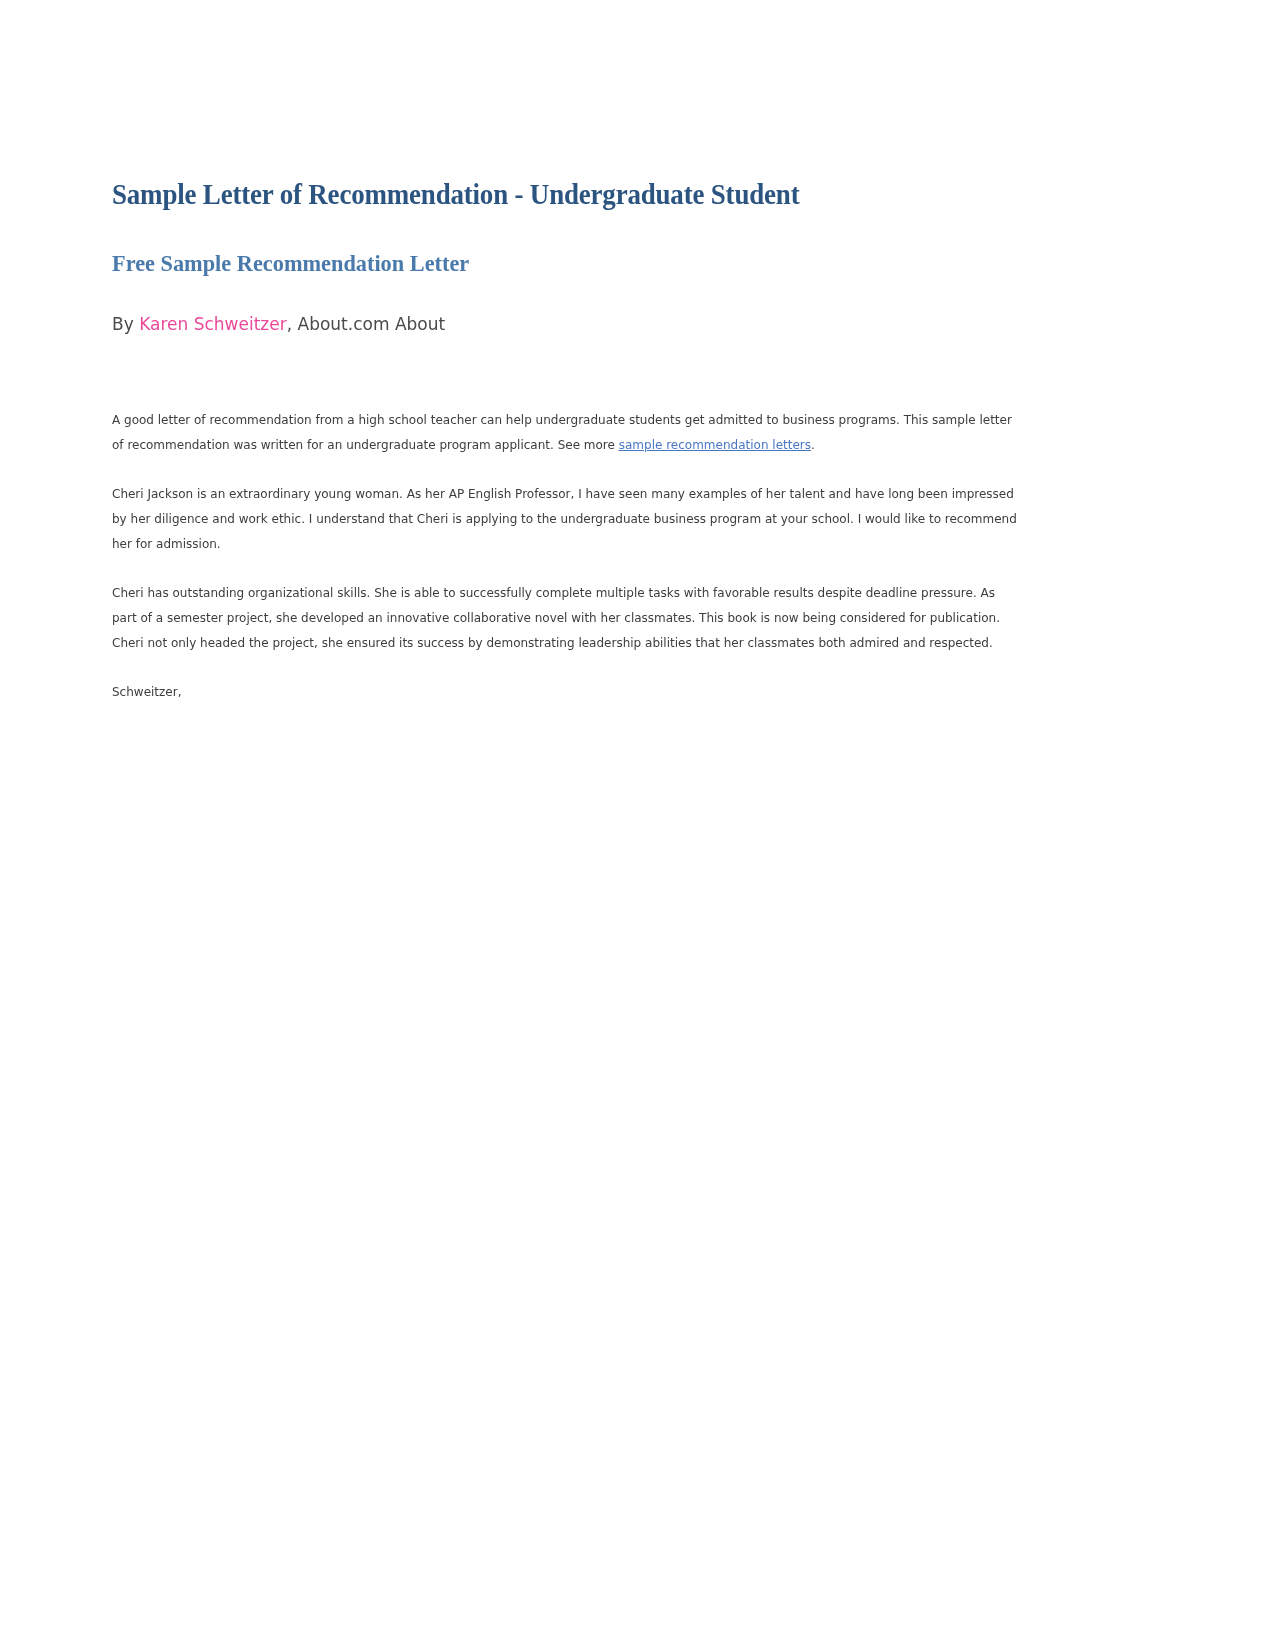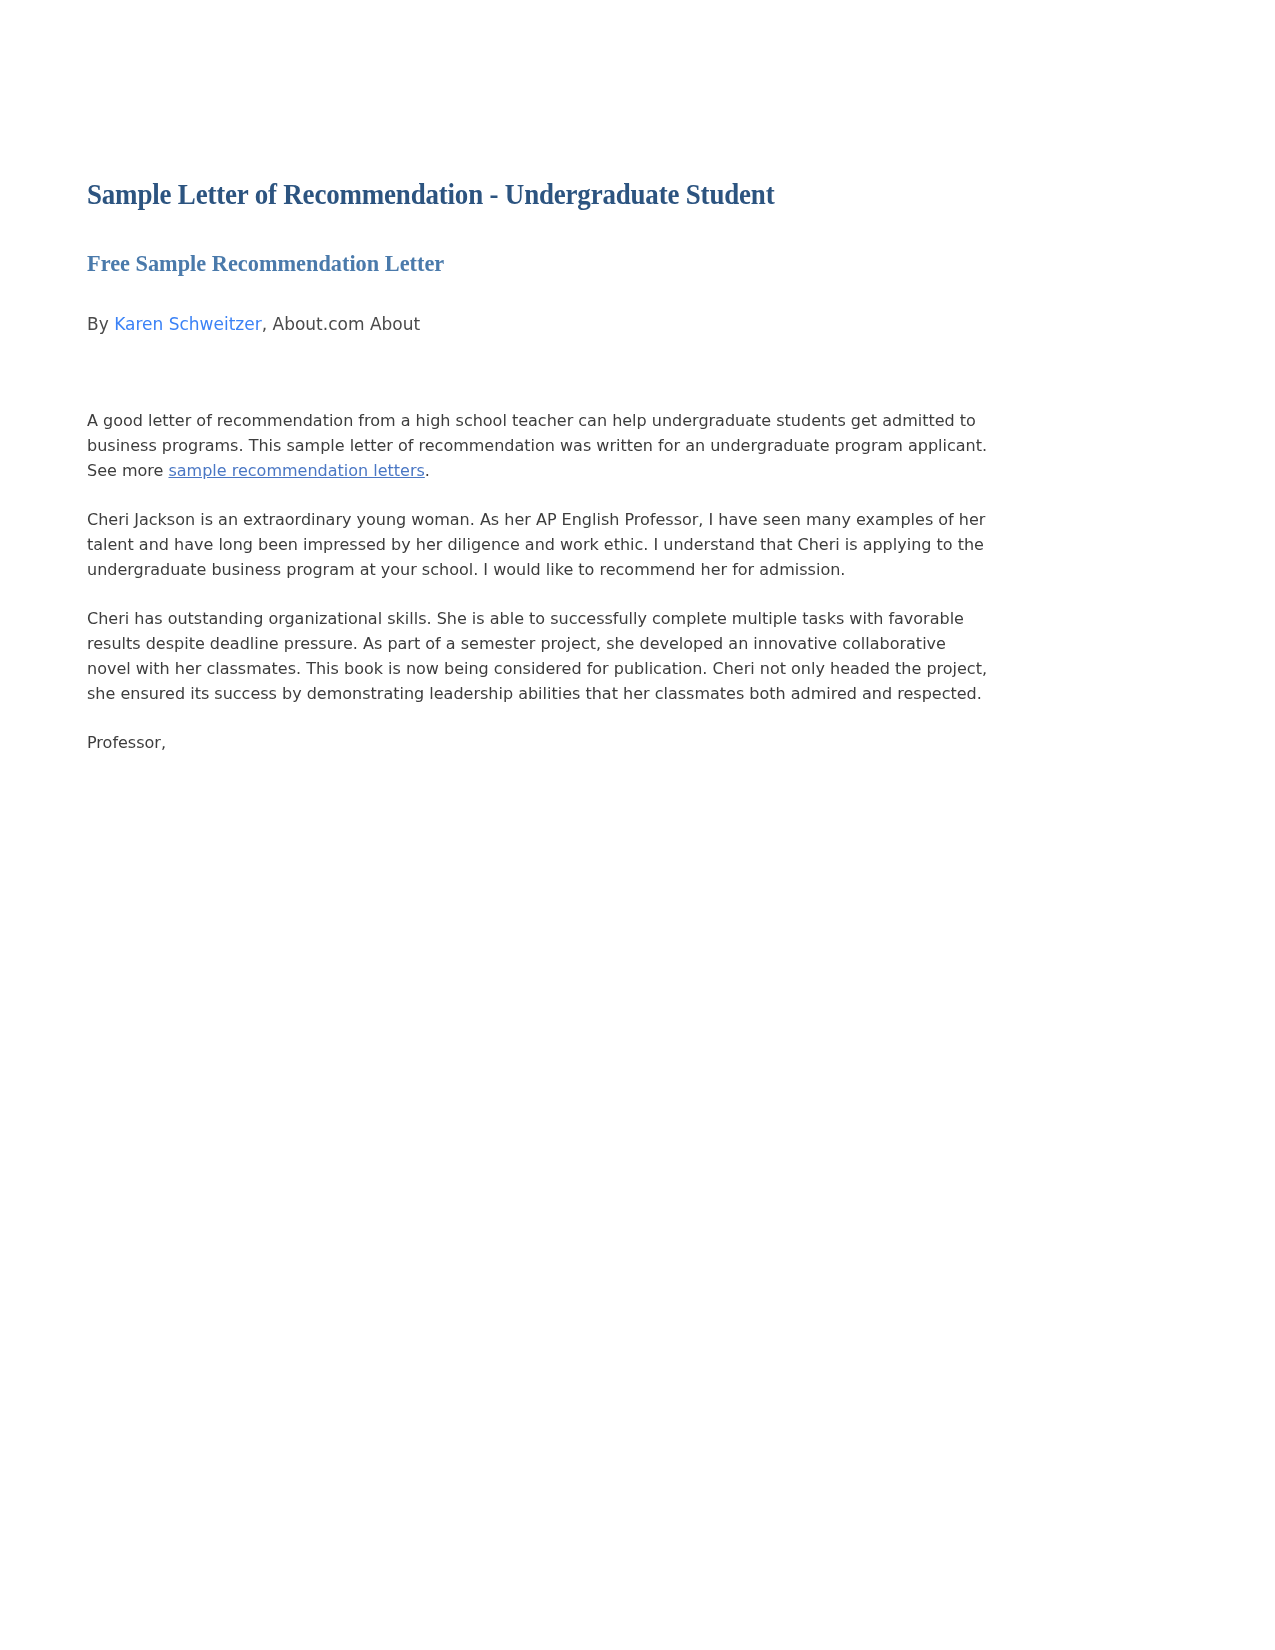--- a/index.html
+++ b/index.html
@@ -14,21 +14,21 @@
     font-family: "DejaVu Sans", "Liberation Sans", sans-serif;
     color: #3b3b3b;
     -webkit-font-smoothing: antialiased;
   }
 
   .page {
     position: relative;
     width: 1275px;
     height: 1650px;
     box-sizing: border-box;
-    padding: 176px 200px 0 87px;
+    padding: 176px 200px 0 112px;
   }
 
   .article {
     width: 905px;
   }
 
   h1.doc-title {
     font-family: "Liberation Serif", "DejaVu Serif", serif;
     font-size: 29px;
     line-height: 36px;
@@ -53,30 +53,30 @@
     white-space: nowrap;
   }
 
   .byline {
     font-size: 17px;
     line-height: 24px;
     color: #4a4a4a;
     margin: 34px 0 0 0;
   }
   .byline .author-link {
-    color: #3b82f6;
+    color: #ec4899;
     text-decoration: none;
   }
 
   .body-block {
     margin-top: 72px;
   }
 
   p.para {
-    font-size: 16px;
+    font-size: 12px;
     line-height: 25px;
     color: #3d3d3d;
     margin: 0 0 24px 0;
     max-width: 905px;
   }
 
   p.para:last-child {
     margin-bottom: 0;
   }
 
@@ -118,18 +118,18 @@
 
 
 
       <p class="para">Cheri Jackson is an extraordinary young woman. As her AP English Professor, I have seen many examples of her talent and have long been impressed by her diligence and work ethic. I understand that Cheri is applying to the undergraduate business program at your school. I would like to recommend her for admission.</p>
 
       <p class="para">Cheri has outstanding organizational skills. She is able to successfully complete multiple tasks with favorable results despite deadline pressure. As part of a semester project, she developed an innovative collaborative novel with her classmates. This book is now being considered for publication. Cheri not only headed the project, she ensured its success by demonstrating leadership abilities that her classmates both admired and respected.</p>
 
 
 
 
-      <p class="para sign-off">Professor,</p>
+      <p class="para sign-off">Schweitzer,</p>
 
 
     </div>
   </article>
 </div>
 
 </body></html>

